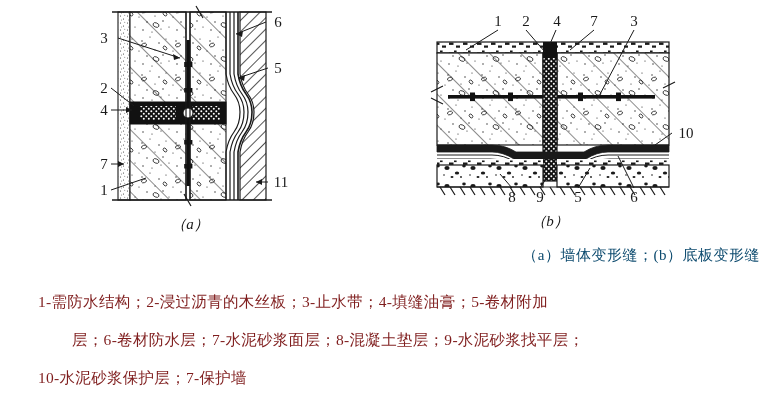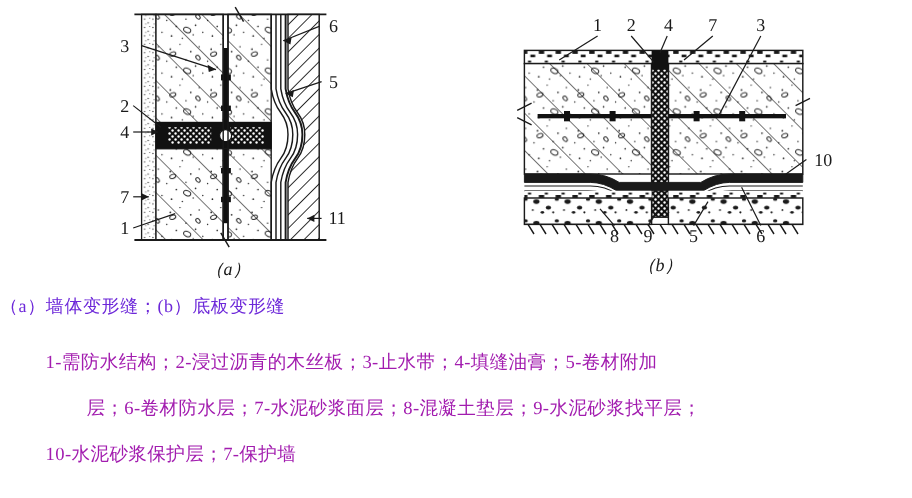--- a/index.html
+++ b/index.html
@@ -21,35 +21,35 @@
     left: 0; top: 0;
     width: 760px;
     height: 240px;
   }
 
   .fig-svg { display: block; }
 
   .fig-caption {
     position: absolute;
     width: 760px;
-    text-align: left;
+    text-align: right;
     font-size: 15px;
     font-family: "Liberation Serif", "DejaVu Serif", serif;
-    color: #6d28d9;
+    color: #0c4a6e;
     letter-spacing: 0.5px;
   }
   #caption-main { top: 246px; }
 
   .legend-line {
     position: absolute;
     left: 38px;
     width: 690px;
     font-size: 15.5px;
     font-family: "Liberation Serif", "DejaVu Serif", serif;
-    color: #a21caf;
+    color: #7f1d1d;
     letter-spacing: 0.3px;
     white-space: nowrap;
   }
   #legend-1 { top: 292px; }
   #legend-2 { top: 330px; margin-left: 34px; }
   #legend-3 { top: 368px; }
 </style>
 </head>
 <body>
 

